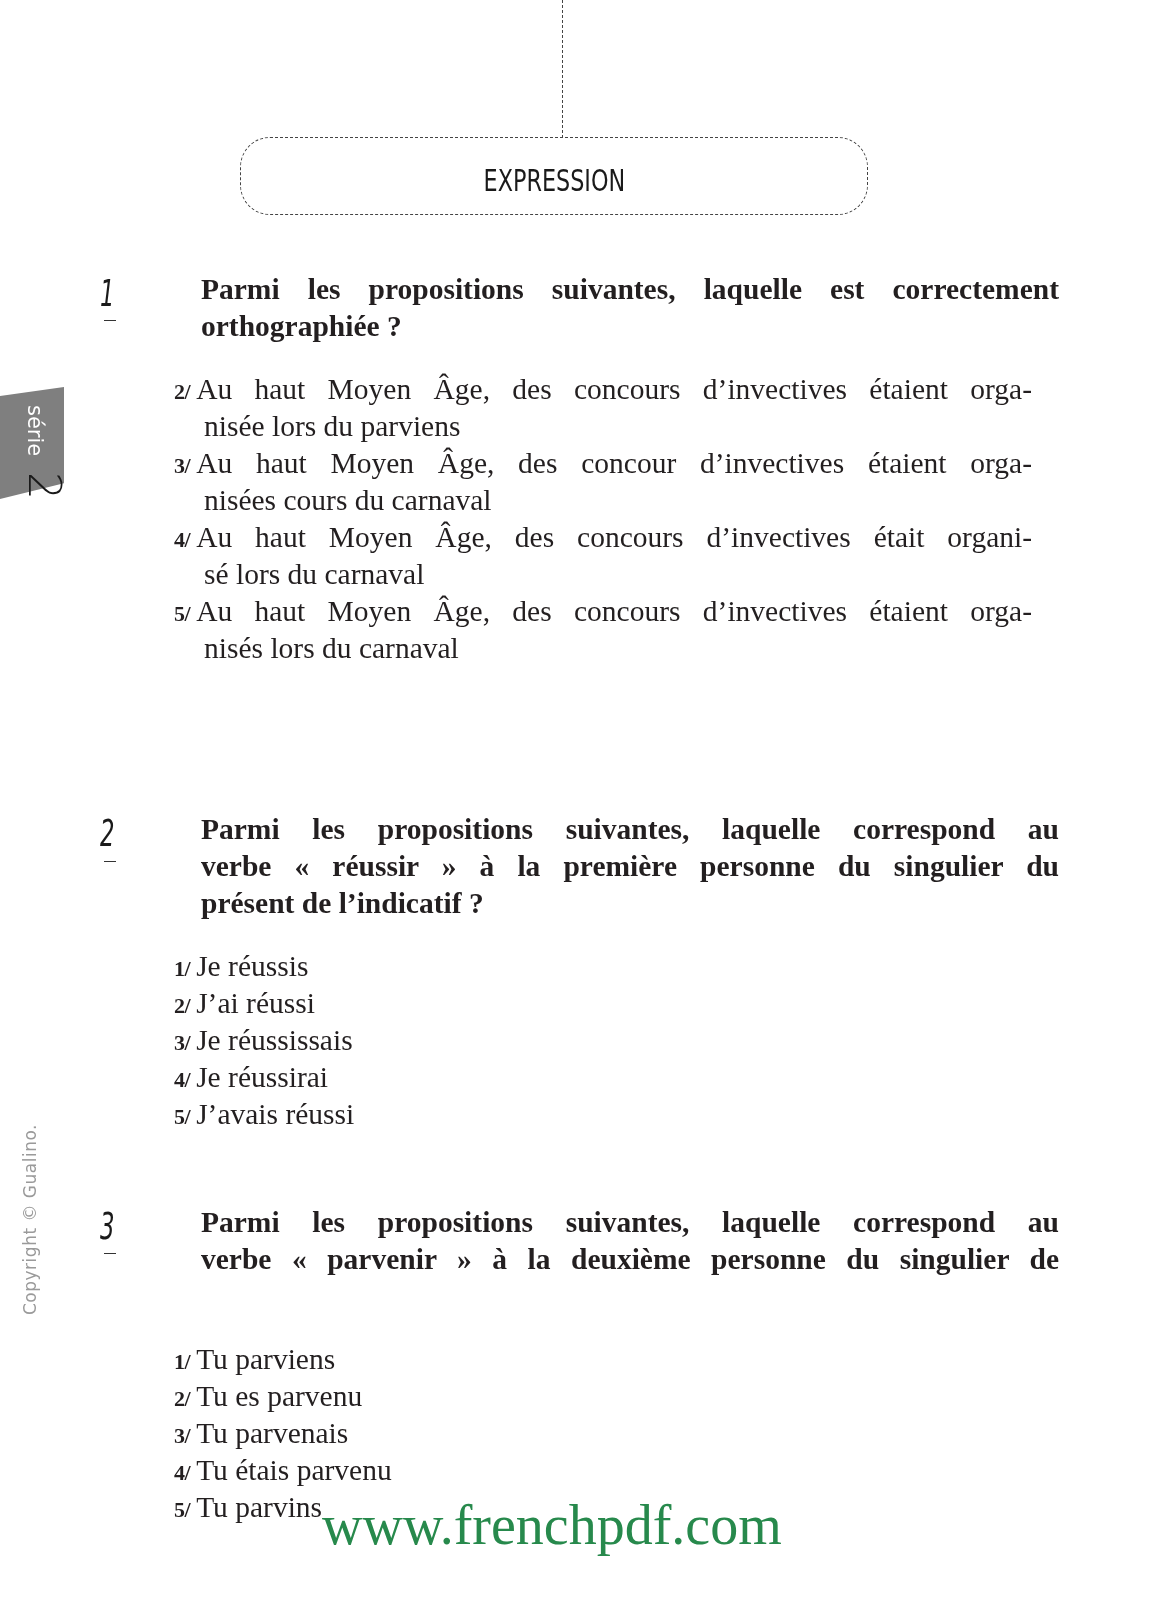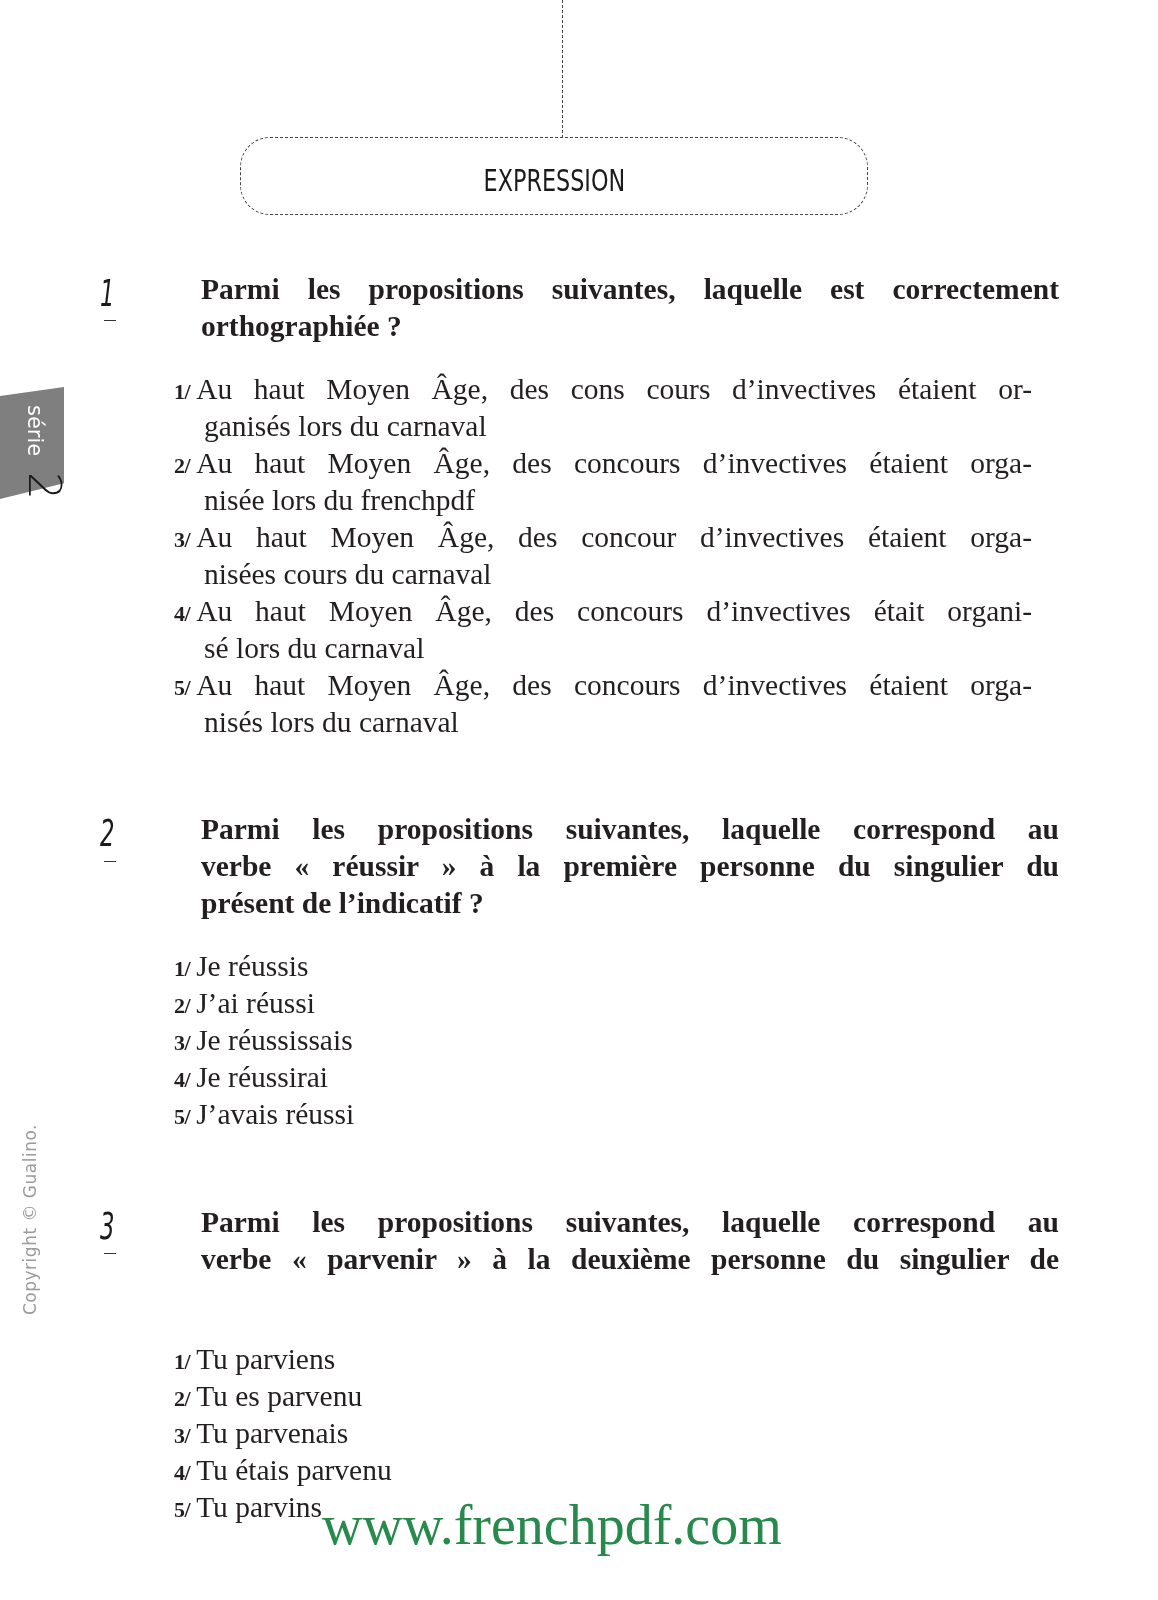--- a/index.html
+++ b/index.html
@@ -204,26 +204,22 @@
 
 <div class="question" style="top:0;">
   <div class="q-number" style="top:274px;">1</div>
   <div class="q-underline" style="top:320px;"></div>
   <div class="q-stem" style="top:271px;">
     <span class="line">Parmi les propositions suivantes, laquelle est correctement</span>
     <span class="line last">orthographiée ?</span>
   </div>
   <div class="options" style="top:371px;">
     <div class="option">
-      <span class="line"><span class="opt-num">1/</span><span>Au haut Moyen Âge, des cons cours d’invectives étaient or-</span></span>
-      <span class="line cont">ganisés lors du carnaval</span>
-    </div>
-    <div class="option">
       <span class="line"><span class="opt-num">2/</span><span>Au haut Moyen Âge, des concours d’invectives étaient orga-</span></span>
-      <span class="line cont">nisée lors du frenchpdf</span>
+      <span class="line cont">nisée lors du parviens</span>
     </div>
     <div class="option">
       <span class="line"><span class="opt-num">3/</span><span>Au haut Moyen Âge, des concour d’invectives étaient orga-</span></span>
       <span class="line cont">nisées cours du carnaval</span>
     </div>
     <div class="option">
       <span class="line"><span class="opt-num">4/</span><span>Au haut Moyen Âge, des concours d’invectives était organi-</span></span>
       <span class="line cont">sé lors du carnaval</span>
     </div>
     <div class="option">

